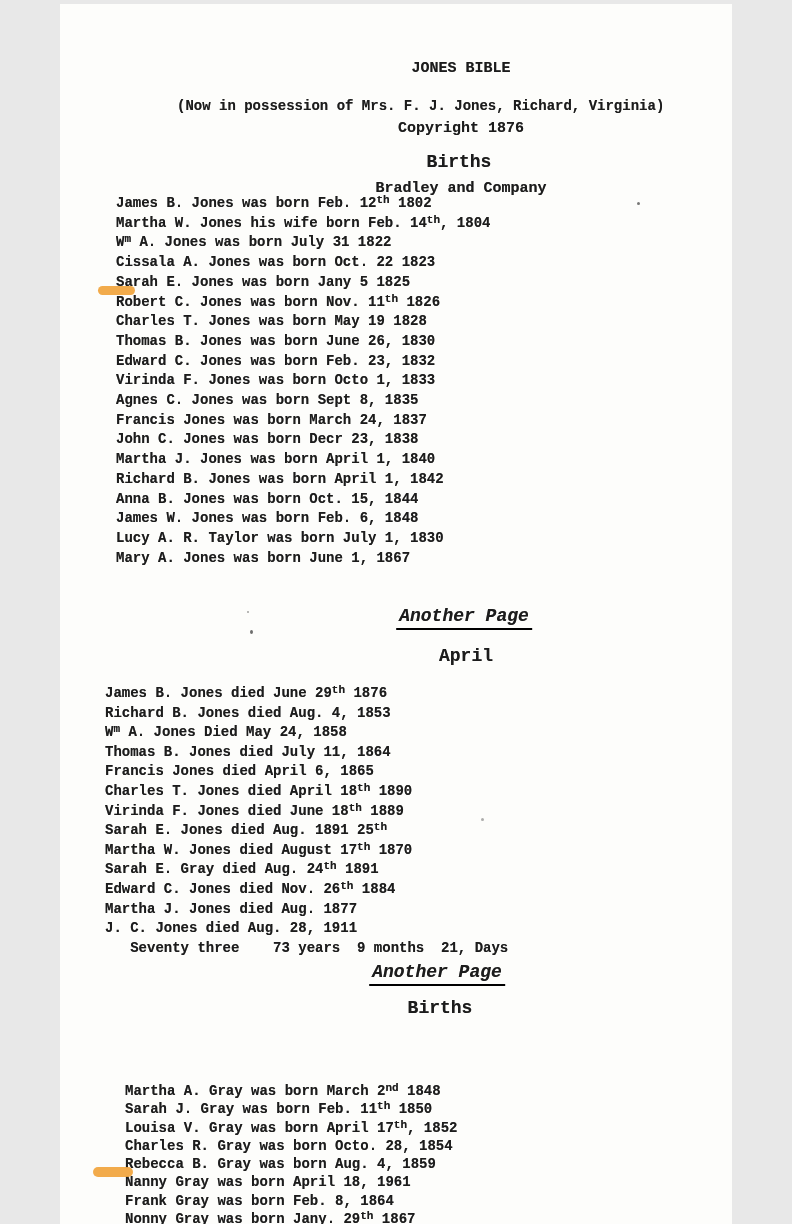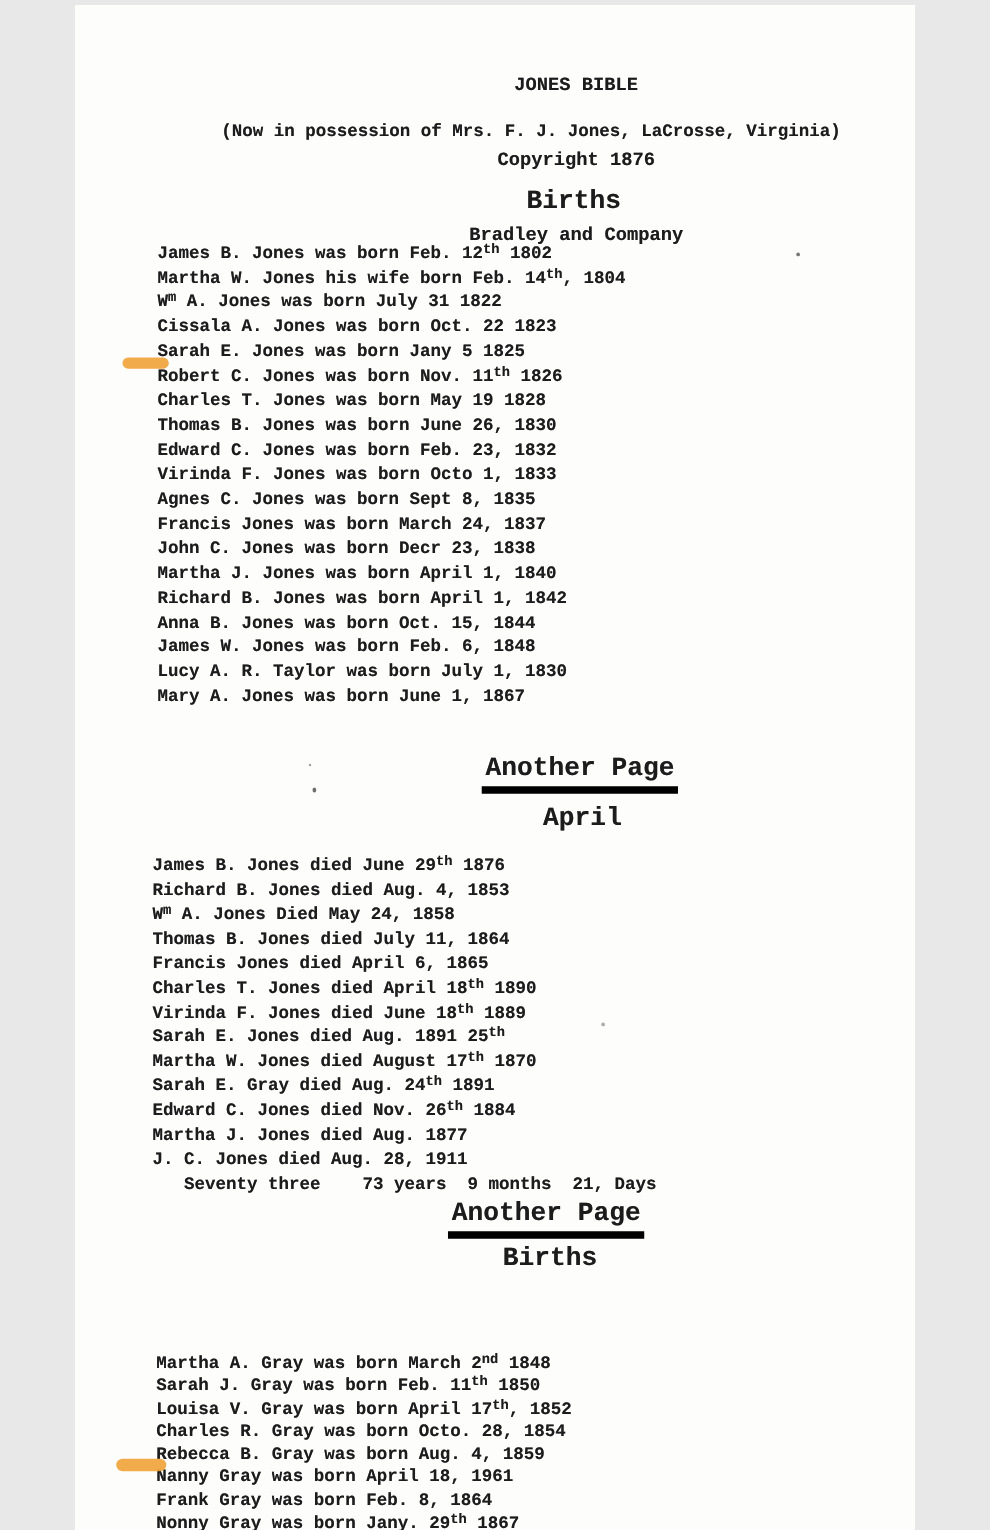--- a/index.html
+++ b/index.html
@@ -18,31 +18,31 @@
   .abs { position: absolute; white-space: pre; }
   
   .title-block {
     top: 15px; left: 5px; width: 792px;
     text-align: center;
     font-size: 15px; line-height: 20px;
   }
   
   .possession { top: 92px; left: 117px; font-size: 14px; line-height: 20px; }
   
-  .heading { font-size: 21px; line-height: 16px; transform: translateX(-50%); }
+  .heading { font-size: 18px; line-height: 16px; transform: translateX(-50%); }
   .h-births1 { top: 150px; left: 399px; }
   .h-another1 { top: 604px; left: 404px; }
   .h-deaths  { top: 644px; left: 406px; }
   .h-another2 { top: 960px; left: 377px; }
   .h-births2 { top: 996px; left: 380px; }
-  .underlined { border-bottom: 6px solid #000000; padding: 0 3px 2px 3px; }
+  .underlined { border-bottom: 2px solid #000000; padding: 0 3px 2px 3px; font-style: italic; }
   
   .list { font-size: 14px; }
-  .list-jones-births { top: 190px; left: 66px; line-height: 19.7px; }
-  .list-jones-deaths { top: 680px; left: 62px; line-height: 19.6px; }
+  .list-jones-births { top: 190px; left: 56px; line-height: 19.7px; }
+  .list-jones-deaths { top: 680px; left: 45px; line-height: 19.6px; }
   .list-gray-births  { top: 1078px; left: 65px; line-height: 18.3px; }
   .rec-line { white-space: pre; }
   sup {
     font-size: 11px;
     vertical-align: 4px;
     line-height: 0;
   }
   
   .hl {
     position: absolute;
@@ -62,21 +62,21 @@
 <body>
 
 <div class="page">
 
   <div class="abs title-block">
     <div>JONES BIBLE</div>
     <div>Copyright 1876</div>
     <div>Bradley and Company</div>
   </div>
 
-  <div class="abs possession">(Now in possession of Mrs. F. J. Jones, LaCrosse, Virginia)</div>
+  <div class="abs possession">(Now in possession of Mrs. F. J. Jones, Richard, Virginia)</div>
 
   <div class="abs heading h-births1">Births</div>
 
   <div class="abs list list-jones-births"><div class="rec-line">James B. Jones was born Feb. 12<sup>th</sup> 1802</div><div class="rec-line">Martha W. Jones his wife born Feb. 14<sup>th</sup>, 1804</div><div class="rec-line">W<sup>m</sup> A. Jones was born July 31 1822</div><div class="rec-line">Cissala A. Jones was born Oct. 22 1823</div><div class="rec-line">Sarah E. Jones was born Jany 5 1825</div><div class="rec-line">Robert C. Jones was born Nov. 11<sup>th</sup> 1826</div><div class="rec-line">Charles T. Jones was born May 19 1828</div><div class="rec-line">Thomas B. Jones was born June 26, 1830</div><div class="rec-line">Edward C. Jones was born Feb. 23, 1832</div><div class="rec-line">Virinda F. Jones was born Octo 1, 1833</div><div class="rec-line">Agnes C. Jones was born Sept 8, 1835</div><div class="rec-line">Francis Jones was born March 24, 1837</div><div class="rec-line">John C. Jones was born Decr 23, 1838</div><div class="rec-line">Martha J. Jones was born April 1, 1840</div><div class="rec-line">Richard B. Jones was born April 1, 1842</div><div class="rec-line">Anna B. Jones was born Oct. 15, 1844</div><div class="rec-line">James W. Jones was born Feb. 6, 1848</div><div class="rec-line">Lucy A. R. Taylor was born July 1, 1830</div><div class="rec-line">Mary A. Jones was born June 1, 1867</div></div>
 
   <div class="abs heading h-another1"><span class="underlined">Another Page</span></div>
 
   <div class="abs heading h-deaths">April</div>
 
   <div class="abs list list-jones-deaths"><div class="rec-line">James B. Jones died June 29<sup>th</sup> 1876</div><div class="rec-line">Richard B. Jones died Aug. 4, 1853</div><div class="rec-line">W<sup>m</sup> A. Jones Died May 24, 1858</div><div class="rec-line">Thomas B. Jones died July 11, 1864</div><div class="rec-line">Francis Jones died April 6, 1865</div><div class="rec-line">Charles T. Jones died April 18<sup>th</sup> 1890</div><div class="rec-line">Virinda F. Jones died June 18<sup>th</sup> 1889</div><div class="rec-line">Sarah E. Jones died Aug. 1891 25<sup>th</sup></div><div class="rec-line">Martha W. Jones died August 17<sup>th</sup> 1870</div><div class="rec-line">Sarah E. Gray died Aug. 24<sup>th</sup> 1891</div><div class="rec-line">Edward C. Jones died Nov. 26<sup>th</sup> 1884</div><div class="rec-line">Martha J. Jones died Aug. 1877</div><div class="rec-line">J. C. Jones died Aug. 28, 1911</div><div class="rec-line">   Seventy three    73 years  9 months  21, Days</div></div>

